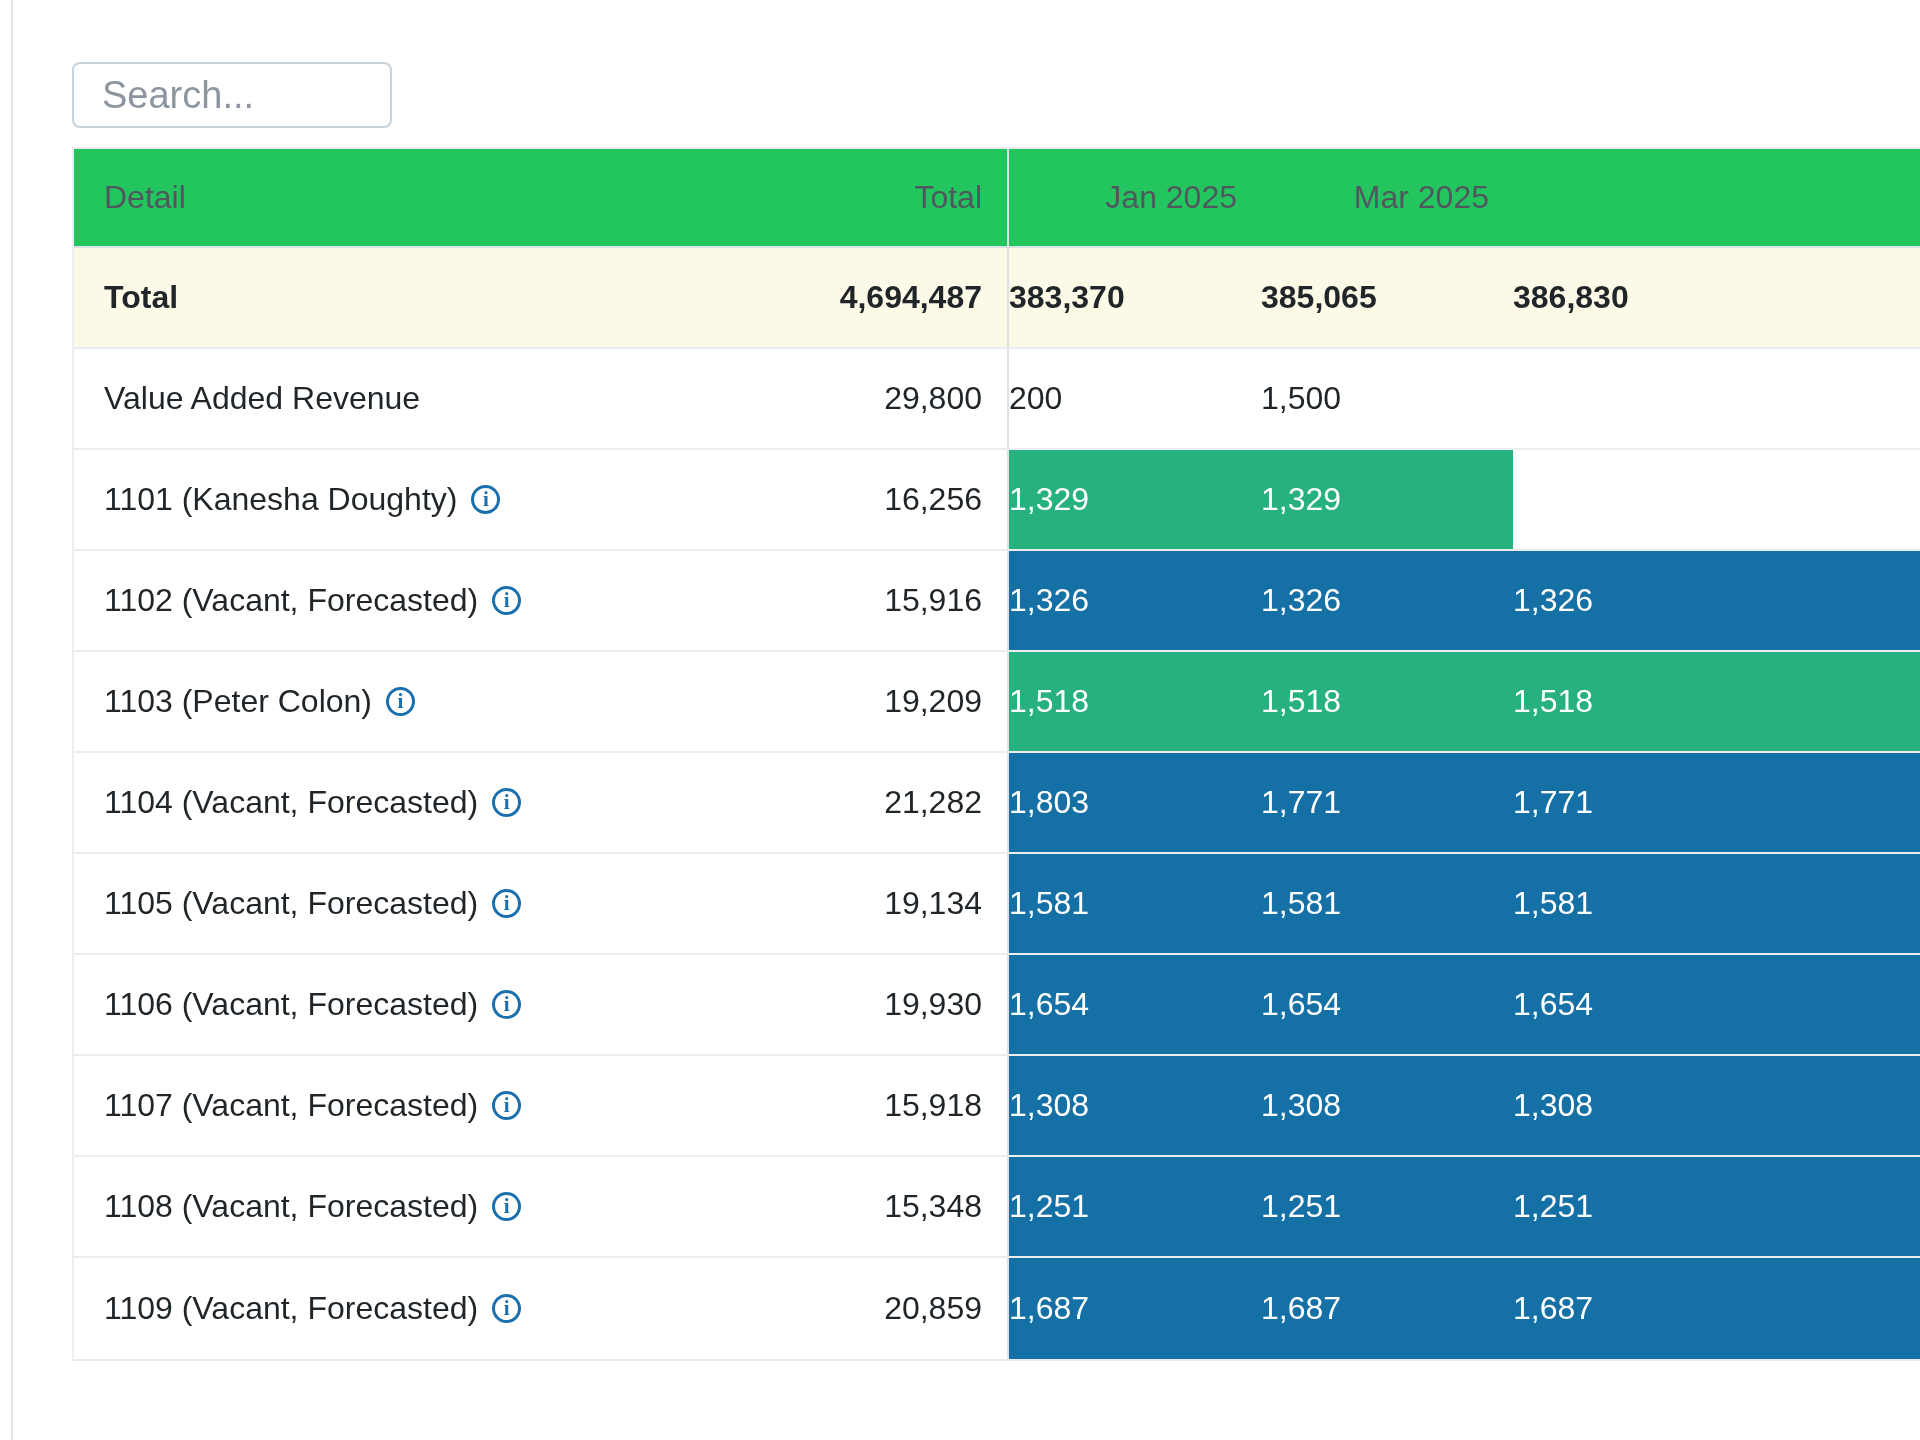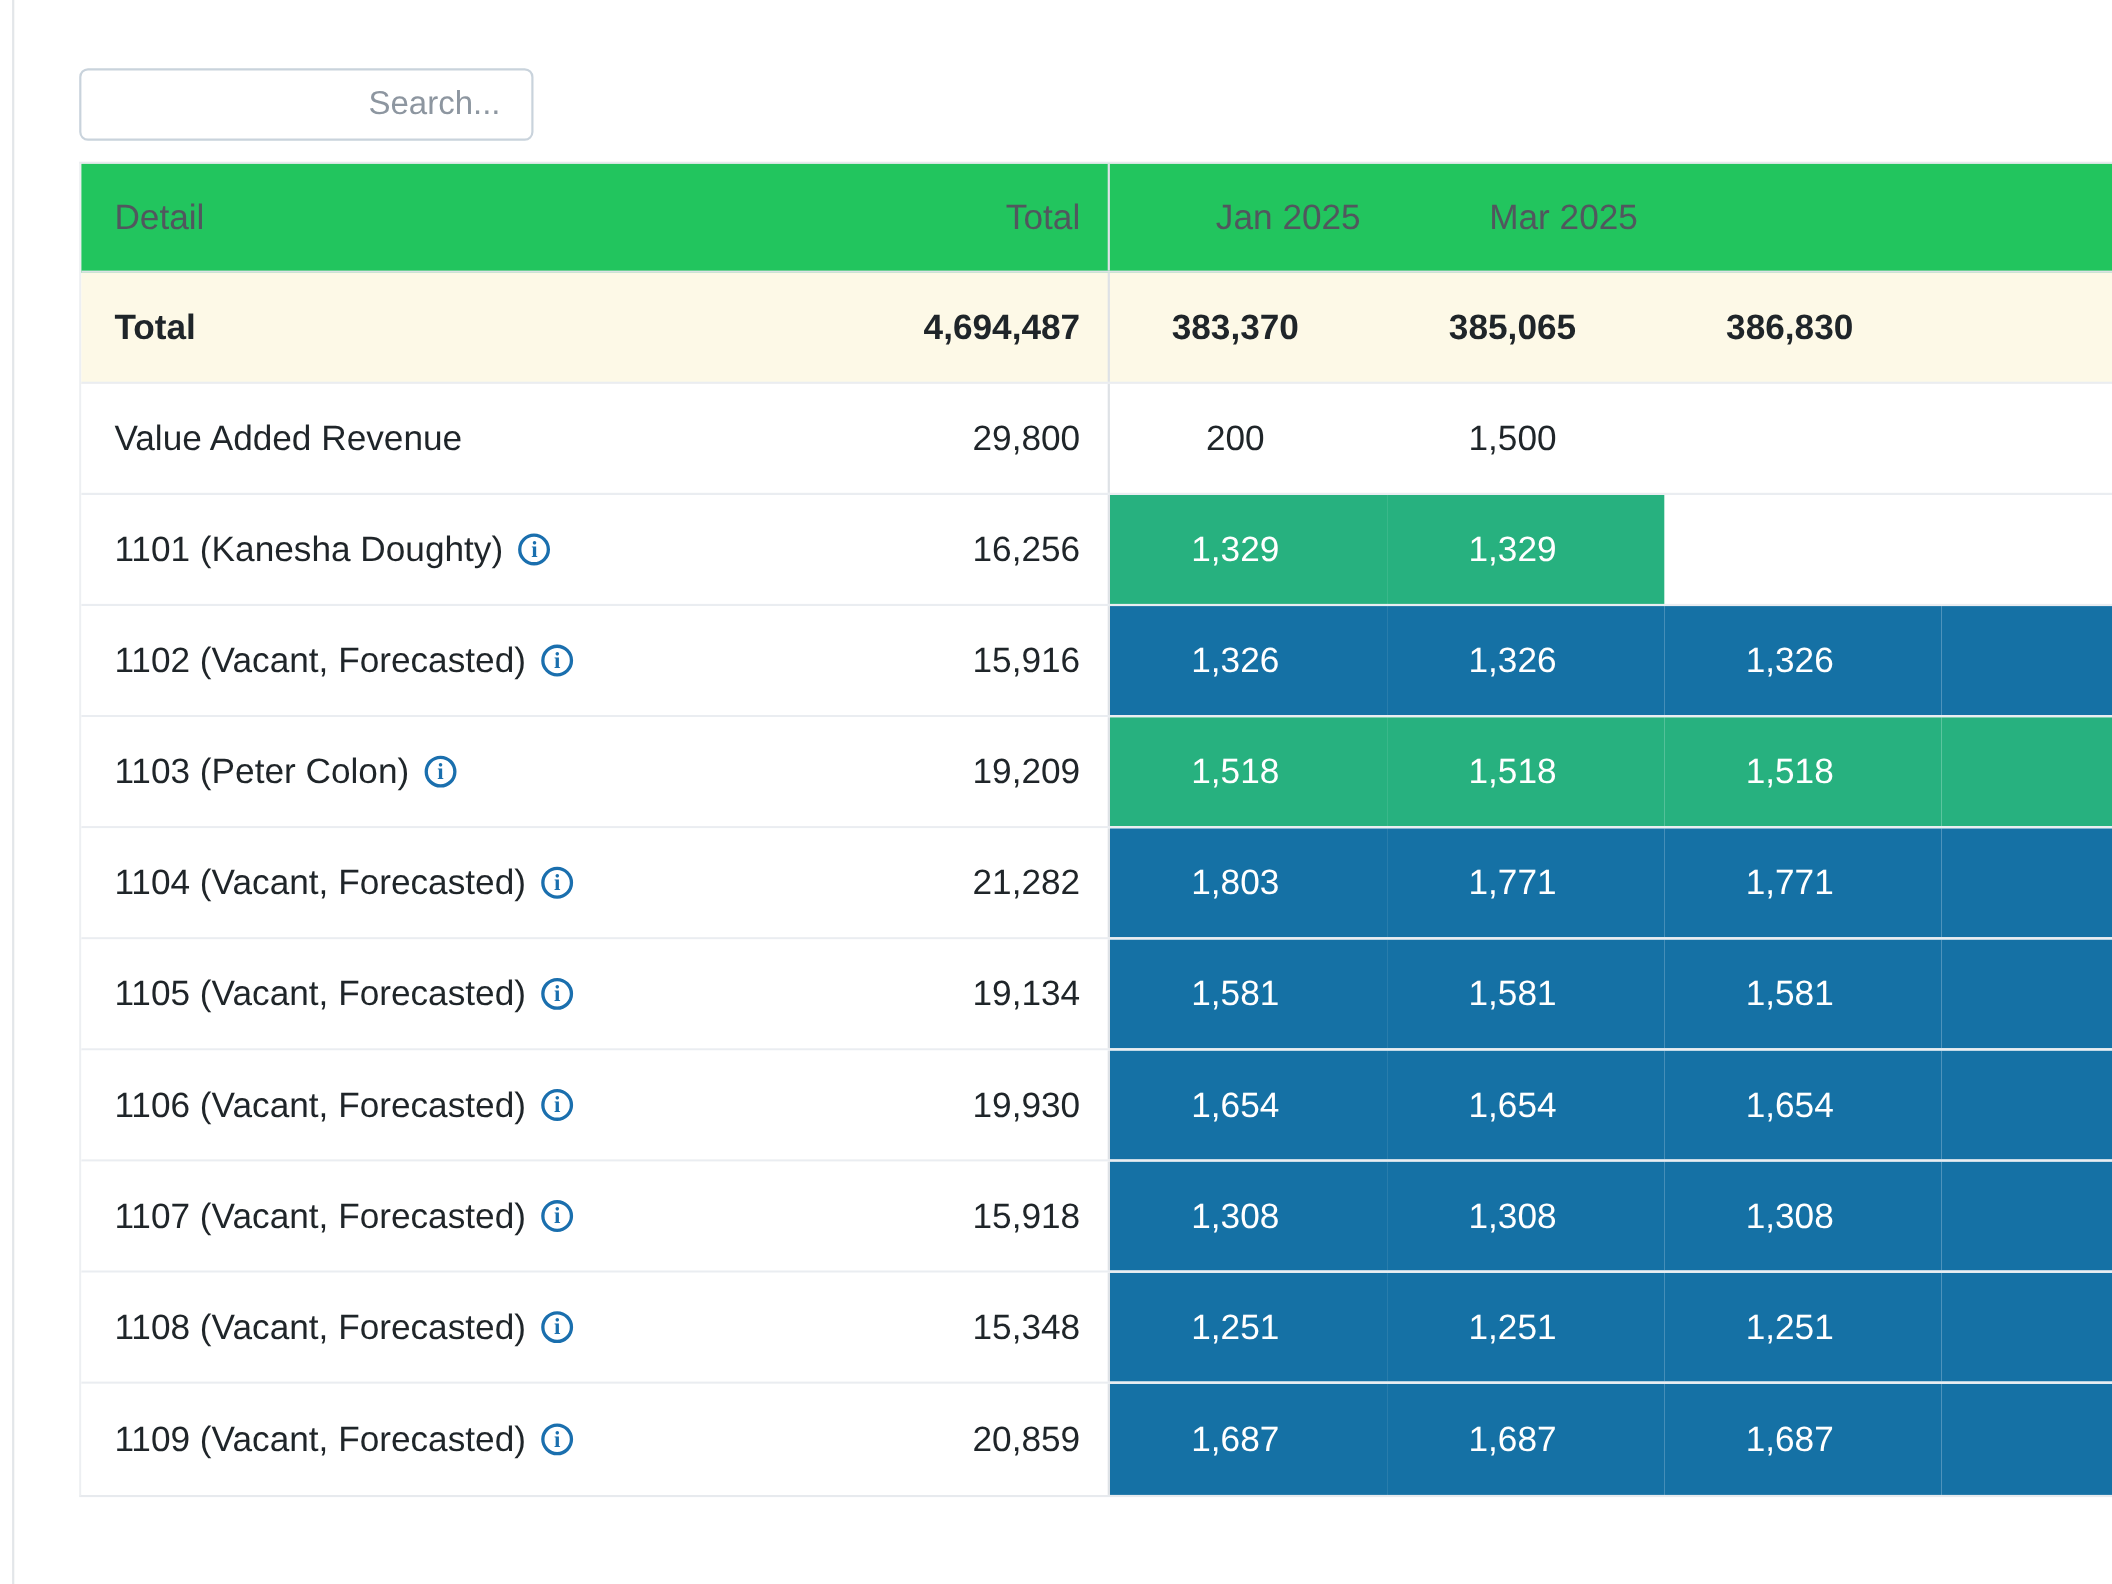--- a/index.html
+++ b/index.html
@@ -4,23 +4,23 @@
 <style>
   html,body{margin:0;padding:0;}
   body{
     width:1920px;height:1440px;overflow:hidden;background:#ffffff;
     font-family:"Liberation Sans", sans-serif;
     -webkit-font-smoothing:antialiased;
   }
   .edge-rule{position:absolute;left:0;top:0;bottom:0;width:11px;background:#ffffff;border-right:2px solid #e3e6e9;}
   .main{position:absolute;left:72px;top:0;width:1848px;}
   .search{
-    margin-top:62px;display:block;width:413px;height:66px;box-sizing:border-box;
+    margin-top:62px;display:block;width:320px;height:66px;box-sizing:border-box;
     border:2px solid #c9d3dc;border-radius:8px;padding:0 28px;
-    font-family:"Liberation Sans", sans-serif;font-size:30px;color:#343a40;outline:none;background:#fff;text-align:right;
+    font-family:"Liberation Sans", sans-serif;font-size:38px;color:#343a40;outline:none;background:#fff;
   }
   .search::placeholder{color:#8d96a0;}
   .grid{
     margin-top:19px;width:100%;box-sizing:border-box;
     border-top:2px solid #e7eaee;border-left:2px solid #edeff2;border-bottom:2px solid #e7eaee;
     background:#fff;
   }
   .hrow{display:flex;height:99px;background:#22c55e;border-bottom:2px solid #dde2e6;box-sizing:border-box;}
   .dcell{
     flex:0 0 935px;box-sizing:border-box;display:flex;align-items:center;
@@ -40,21 +40,21 @@
   .lbl{font-size:32px;color:#1f2529;white-space:nowrap;}
   .spacer{flex:1 1 auto;}
   .tot{font-size:32px;color:#1f2529;}
   .info{
     margin-left:14px;flex:0 0 auto;width:29px;height:29px;box-sizing:border-box;
     border:3px solid #1a6fae;border-radius:50%;display:inline-flex;align-items:center;justify-content:center;
     color:#1a6fae;font-family:"Liberation Serif", serif;font-weight:700;font-size:21px;line-height:1;
     cursor:pointer;
   }
   .mcell{
-    flex:0 0 252px;box-sizing:border-box;display:flex;align-items:center;justify-content:center;
+    flex:0 0 252px;box-sizing:border-box;display:flex;align-items:center;justify-content:flex-start;
     padding-right:24px;font-size:32px;color:#1f2529;
   }
   .mcell.green,.mcell.blue{color:#ffffff;}
 </style>
 </head>
 <body>
 
 <div class="edge-rule"></div>
 
 <div class="main">

